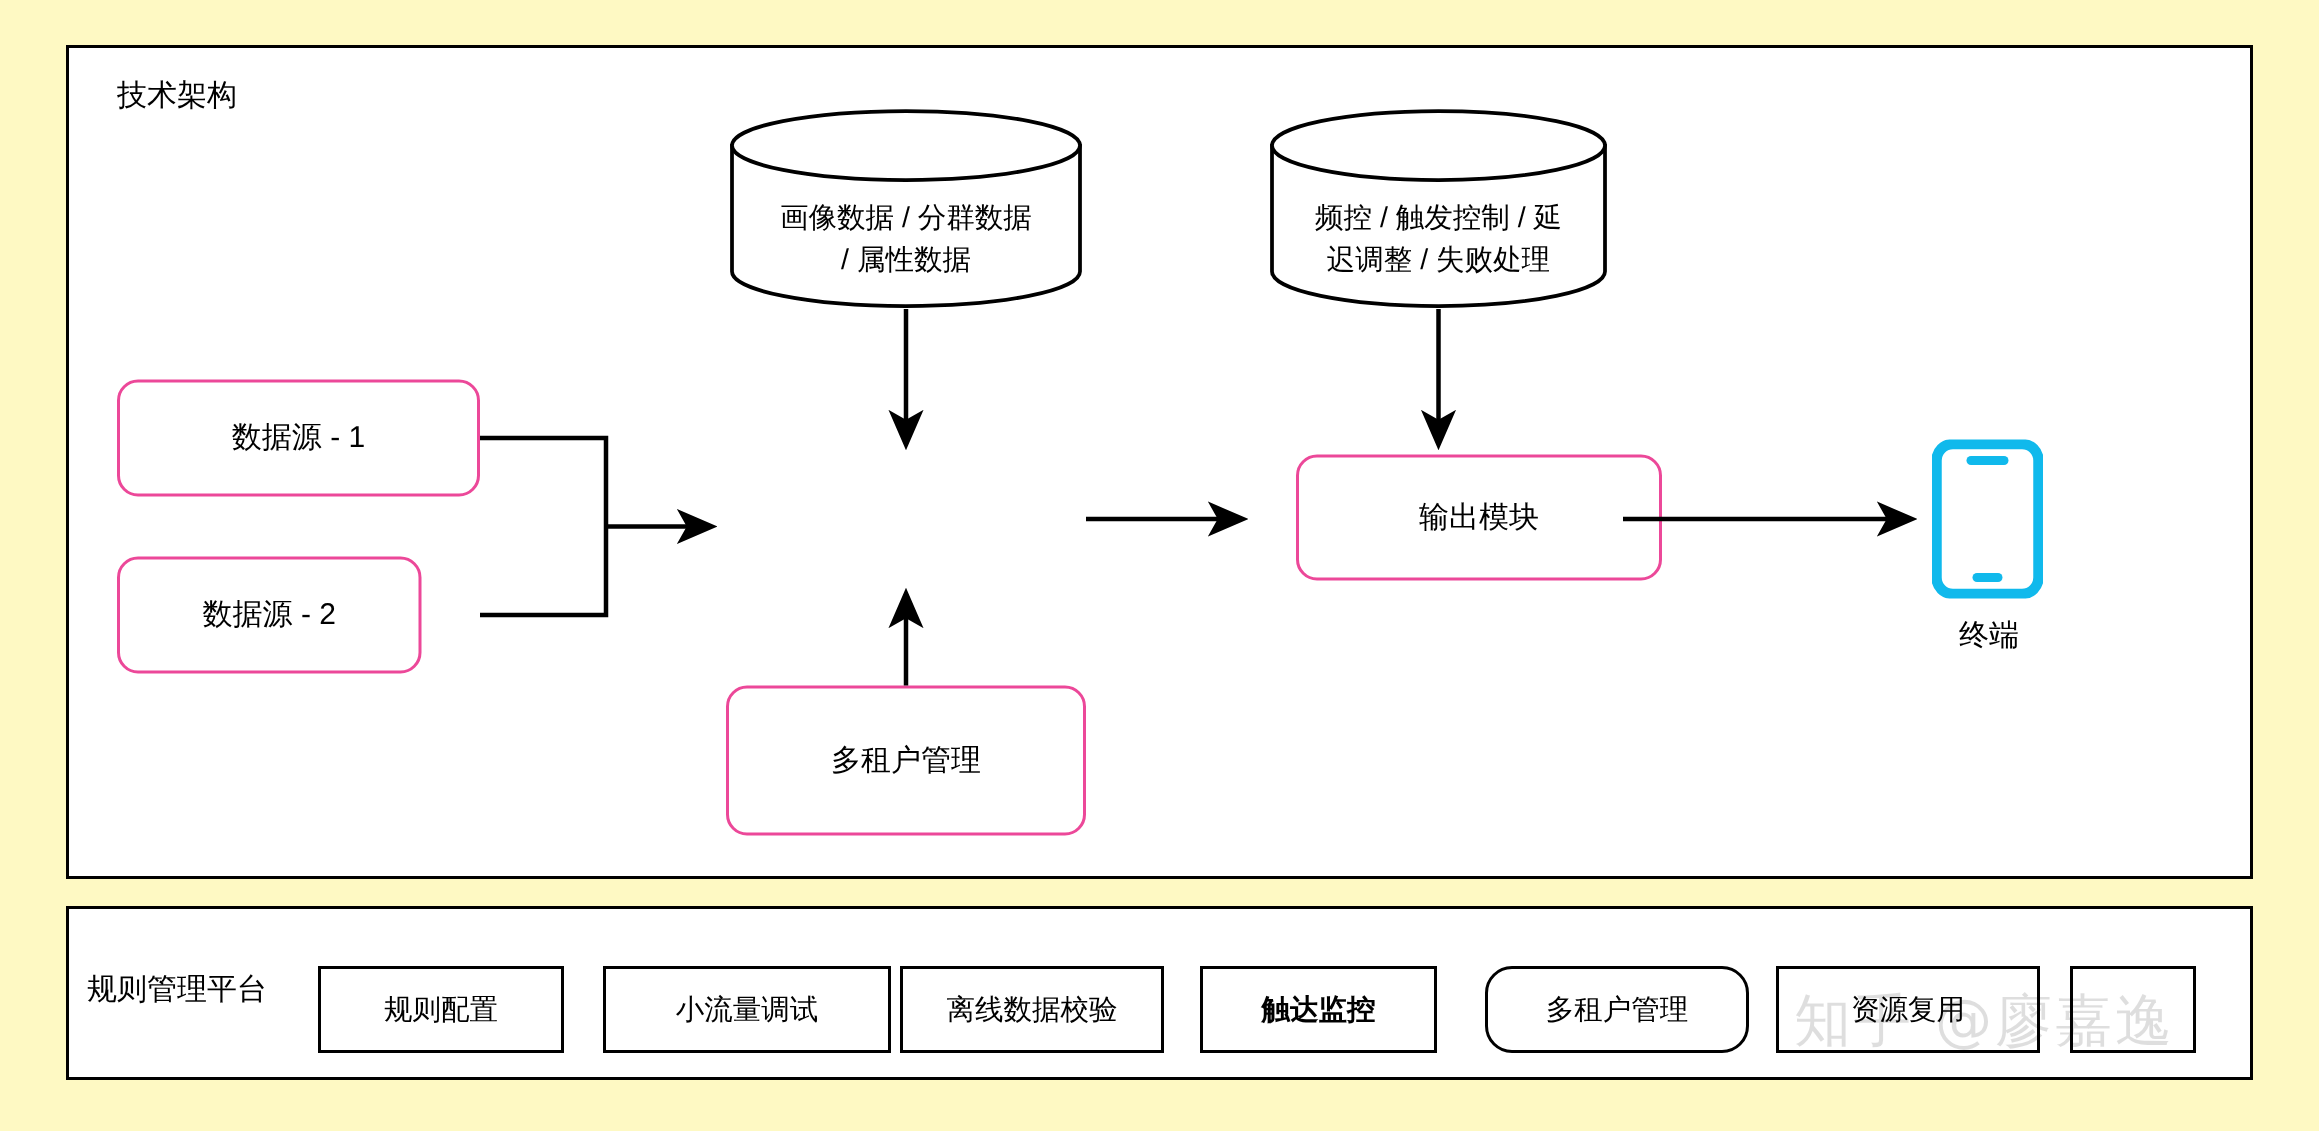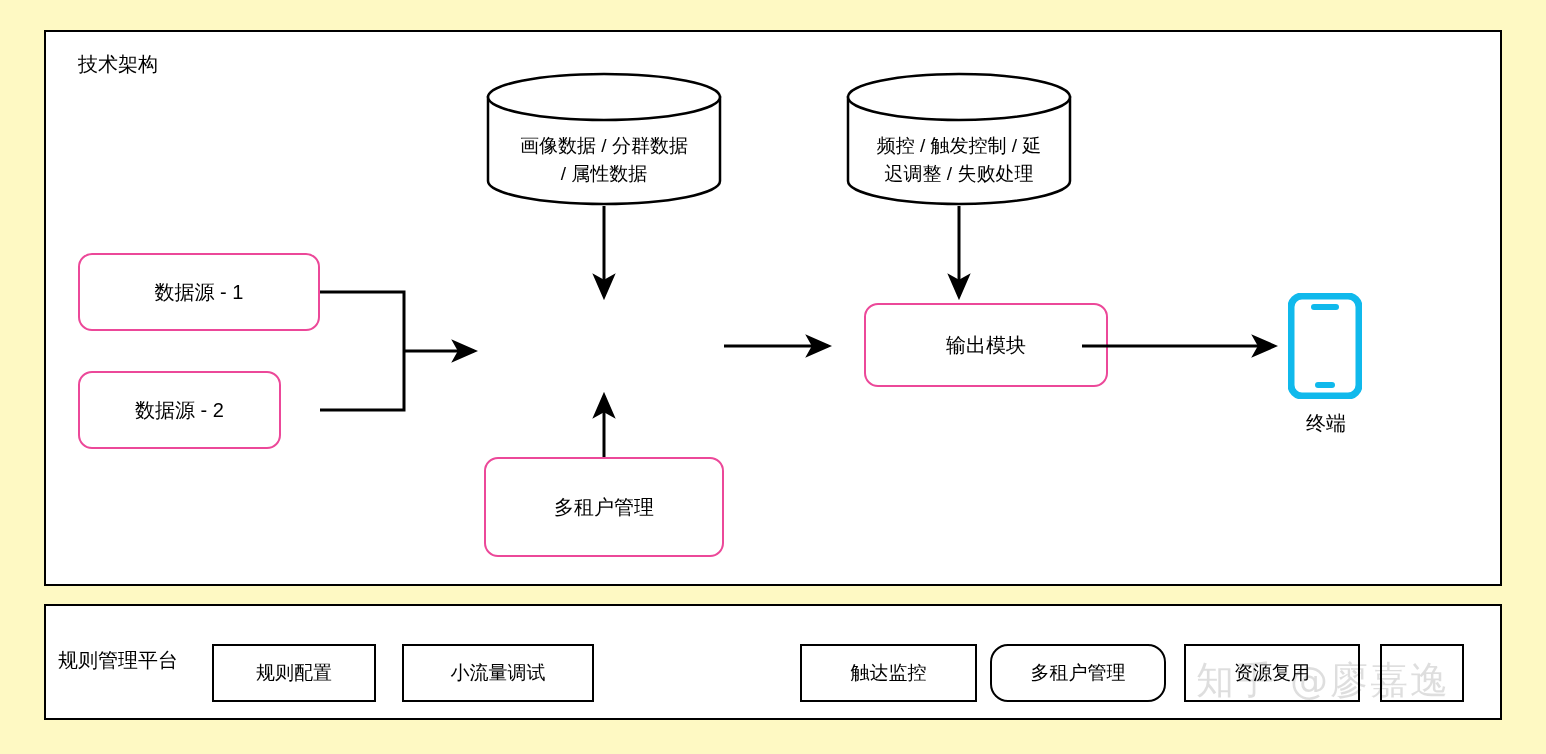--- a/index.html
+++ b/index.html
@@ -210,20 +210,21 @@
     <g>
       <path d="M1082,346 L1274,346" fill="none" stroke="#000000" stroke-width="3" marker-end="url(#ah)"></path>
     </g>
   </svg>
 
   <div class="panel" id="rules-panel"></div>
   <div class="panel-title" id="rules-title">规则管理平台</div>
 
   <div class="sbox" style="left:212px; width:164px;">规则配置</div>
   <div class="sbox" style="left:402px; width:192px;">小流量调试</div>
-  <div class="sbox" style="left:800px; width:177px;">触达监控</div>
+  <div class="sbox" style="left:600px; width:176px;">离线数据校验</div>
+  <div class="sbox" style="left:800px; width:158px;font-weight:bold;">触达监控</div>
   <div class="sbox" style="left:990px; width:176px;border-radius:18px;">多租户管理</div>
   <div class="sbox" style="left:1184px; width:176px;">资源复用</div>
   <div class="sbox" style="left:1380px; width:84px;"></div>
 
   <div id="watermark">知乎 @廖嘉逸</div>
 
 </div>
 
 </body></html>

